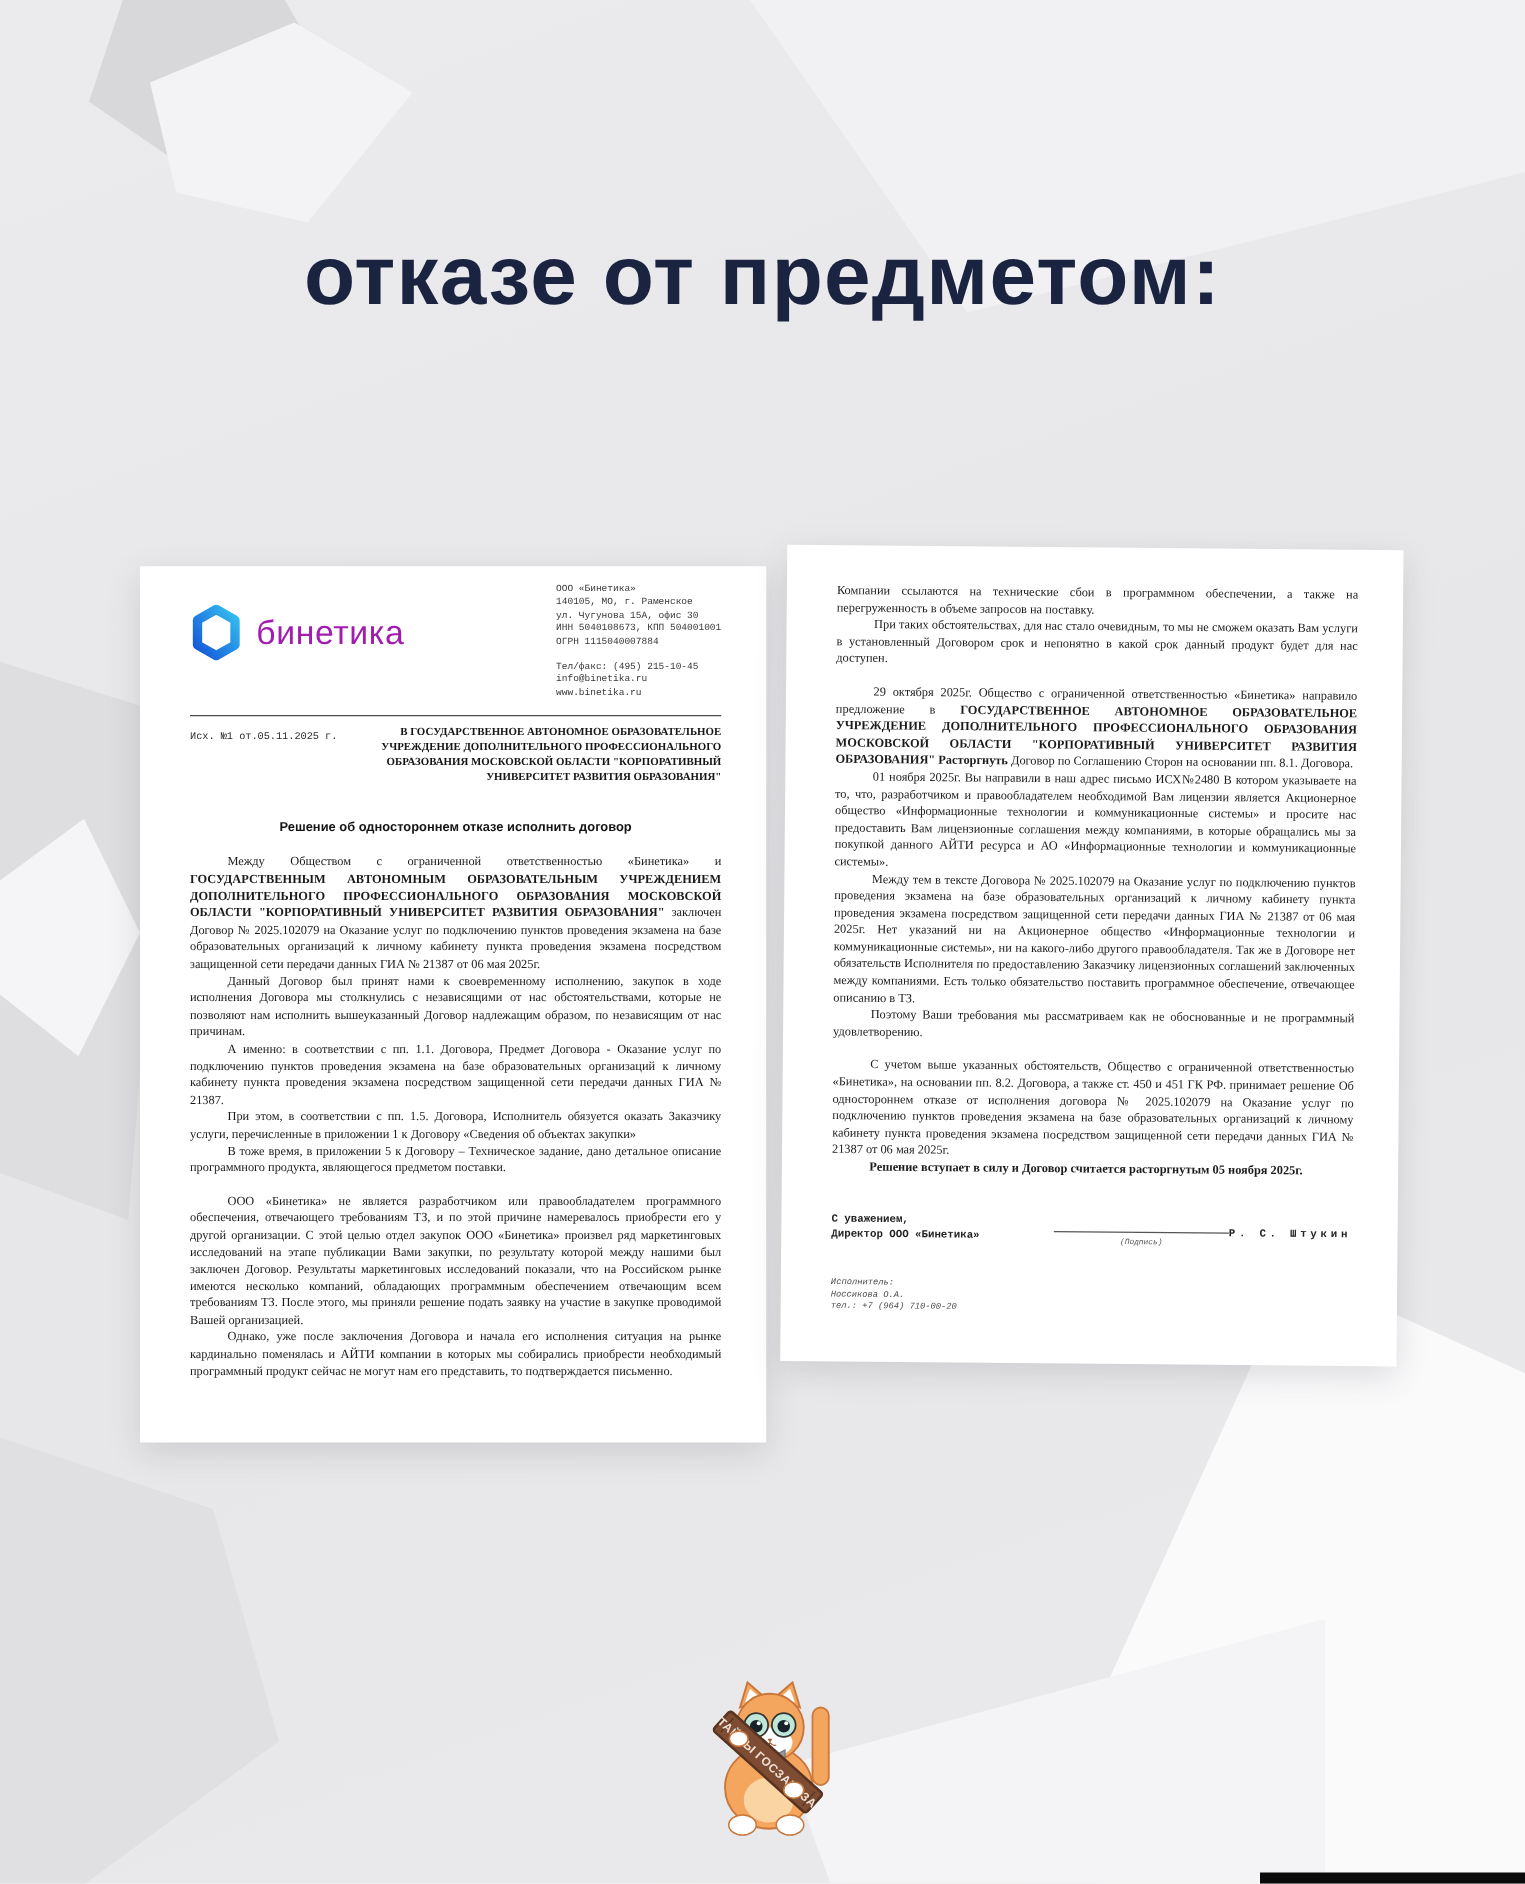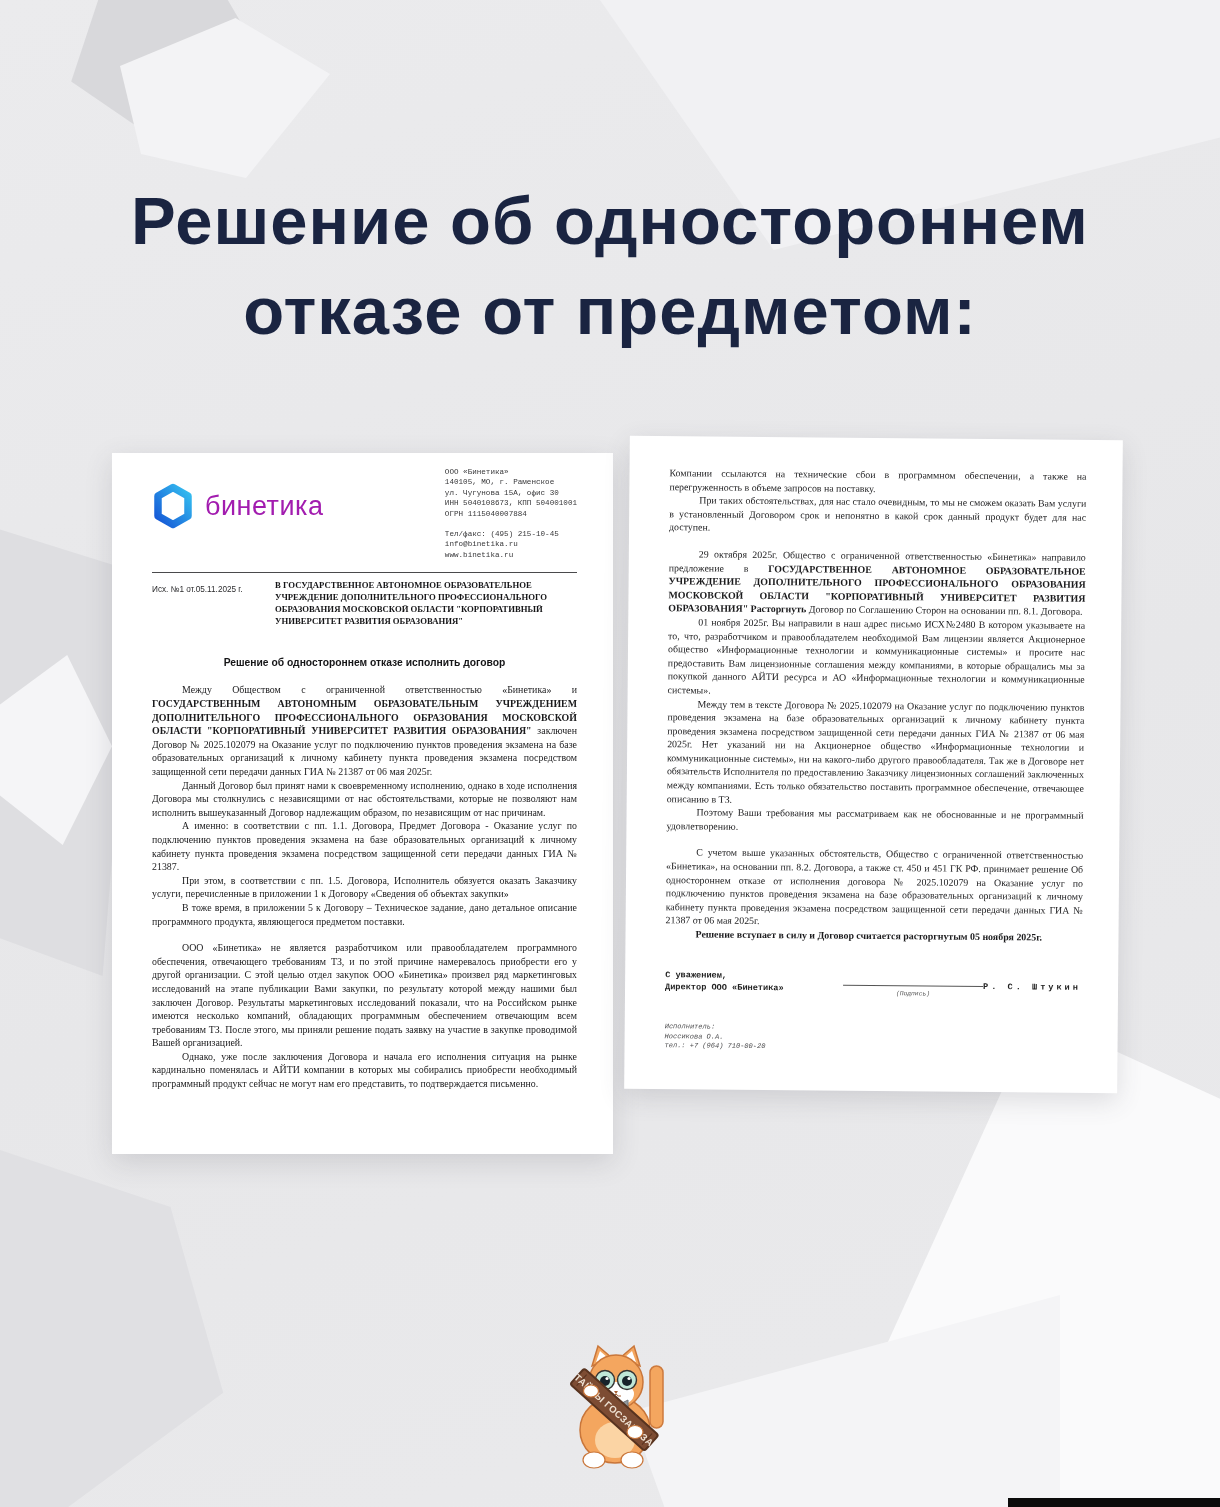--- a/index.html
+++ b/index.html
@@ -41,23 +41,23 @@
               transform:rotate(.5deg);}
   
   .letterhead{display:flex;justify-content:space-between;align-items:flex-start;}
   .logo-row{display:flex;align-items:center;gap:11px;margin-top:16px;}
   .logo-text{font-size:27px;color:#a21caf;letter-spacing:.5px;}
   .company-details{font-family:"Liberation Mono",monospace;font-size:7.6px;line-height:10.4px;
                    color:#38383a;margin-top:0;}
   .company-details .blk2{margin-top:10px;}
   .letterhead-rule{border:none;border-top:1.4px solid #4a4a4c;margin:12px 0 7px;}
   .ref-row{display:flex;justify-content:space-between;}
-  .ref-no{font-family:Liberation Sans, sans-serif;font-size:8.2px;color:#2c2c2e;margin-top:5px;white-space:nowrap;}
+  .ref-no{font-family:Liberation Mono, monospace;font-size:8.2px;color:#2c2c2e;margin-top:5px;white-space:nowrap;}
   .addressee{width:302px;font-family:"Liberation Serif",serif;font-weight:bold;
-             font-size:8.7px;line-height:11.8px;text-align:left;color:#151517;}
+             font-size:8.7px;line-height:11.8px;text-align:right;color:#151517;}
   .doc-heading{font-family:Liberation Sans, sans-serif;text-align:center;font-weight:bold;
                font-size:10.3px;margin:30px 0 15px;color:#151517;}
   
   .doc-body{font-family:"Liberation Serif",serif;font-size:9.9px;line-height:13.6px;
             color:#1b1b1d;text-align:justify;}
   .doc-body p{margin:0;text-indent:30px;}
   .doc-body p.gap{margin-top:13px;}
   .doc-body p.noindent{text-indent:0;}
   .doc-body p.allbold{font-weight:bold;}
   
@@ -79,21 +79,20 @@
 <div class="bg bgA1"></div>
 <div class="bg bgA2"></div>
 <div class="bg bgB"></div>
 <div class="bg bgC"></div>
 <div class="bg bgC2"></div>
 <div class="bg bgD"></div>
 <div class="bg bgE"></div>
 <div class="bg bgF"></div>
 
 <div class="hero-title">
-  <div>Решение об одностороннем</div>
   <div>отказе от предметом:</div>
 </div>
 
 <div class="page page-left">
   <div class="letterhead">
     <div class="logo-row">
       <svg width="42" height="46" viewBox="0 0 42 46">
         <defs>
           <linearGradient id="lg" x1="1" y1="0" x2="0" y2="1">
             <stop offset="0" stop-color="#35c0f0"></stop>
@@ -120,21 +119,21 @@
     </div>
   </div>
   <hr class="letterhead-rule">
   <div class="ref-row">
     <div class="ref-no">Исх. №1 от.05.11.2025 г.</div>
     <div class="addressee">В ГОСУДАРСТВЕННОЕ АВТОНОМНОЕ ОБРАЗОВАТЕЛЬНОЕ УЧРЕЖДЕНИЕ ДОПОЛНИТЕЛЬНОГО ПРОФЕССИОНАЛЬНОГО ОБРАЗОВАНИЯ МОСКОВСКОЙ ОБЛАСТИ "КОРПОРАТИВНЫЙ УНИВЕРСИТЕТ РАЗВИТИЯ ОБРАЗОВАНИЯ"</div>
   </div>
   <div class="doc-heading">Решение об одностороннем отказе исполнить договор</div>
   <div class="doc-body">
       <p class=""><span>Между Обществом с ограниченной ответственностью «Бинетика» и </span><b>ГОСУДАРСТВЕННЫМ АВТОНОМНЫМ ОБРАЗОВАТЕЛЬНЫМ УЧРЕЖДЕНИЕМ ДОПОЛНИТЕЛЬНОГО ПРОФЕССИОНАЛЬНОГО ОБРАЗОВАНИЯ МОСКОВСКОЙ ОБЛАСТИ "КОРПОРАТИВНЫЙ УНИВЕРСИТЕТ РАЗВИТИЯ ОБРАЗОВАНИЯ"</b><span> заключен Договор № 2025.102079 на Оказание услуг по подключению пунктов проведения экзамена на базе образовательных организаций к личному кабинету пункта проведения экзамена посредством защищенной сети передачи данных ГИА № 21387 от 06 мая 2025г.</span></p>
-      <p class=""><span>Данный Договор был принят нами к своевременному исполнению, однако в ходе исполнения Договора мы столкнулись с независящими от нас обстоятельствами, которые не позволяют нам исполнить вышеуказанный Договор надлежащим образом, по независящим от нас причинам.</span></p>
+      <p class=""><span>Данный Договор был принят нами к своевременному исполнению, закупок в ходе исполнения Договора мы столкнулись с независящими от нас обстоятельствами, которые не позволяют нам исполнить вышеуказанный Договор надлежащим образом, по независящим от нас причинам.</span></p>
       <p class=""><span>А именно: в соответствии с пп. 1.1. Договора, Предмет Договора - Оказание услуг по подключению пунктов проведения экзамена на базе образовательных организаций к личному кабинету пункта проведения экзамена посредством защищенной сети передачи данных ГИА № 21387.</span></p>
       <p class=""><span>При этом, в соответствии с пп. 1.5. Договора, Исполнитель обязуется оказать Заказчику услуги, перечисленные в приложении 1 к Договору «Сведения об объектах закупки»</span></p>
       <p class=""><span>В тоже время, в приложении 5 к Договору – Техническое задание, дано детальное описание программного продукта, являющегося предметом поставки.</span></p>
       <p class="gap "><span>ООО «Бинетика» не является разработчиком или правообладателем программного обеспечения, отвечающего требованиям ТЗ, и по этой причине намеревалось приобрести его у другой организации. С этой целью отдел закупок ООО «Бинетика» произвел ряд маркетинговых исследований на этапе публикации Вами закупки, по результату которой между нашими был заключен Договор. Результаты маркетинговых исследований показали, что на Российском рынке имеются несколько компаний, обладающих программным обеспечением отвечающим всем требованиям ТЗ. После этого, мы приняли решение подать заявку на участие в закупке проводимой Вашей организацией.</span></p>
       <p class=""><span>Однако, уже после заключения Договора и начала его исполнения ситуация на рынке кардинально поменялась и АЙТИ компании в которых мы собирались приобрести необходимый программный продукт сейчас не могут нам его представить, то подтверждается письменно.</span></p>
     </div>
 </div>
 
 <div class="page page-right">
   <div class="doc-body">

